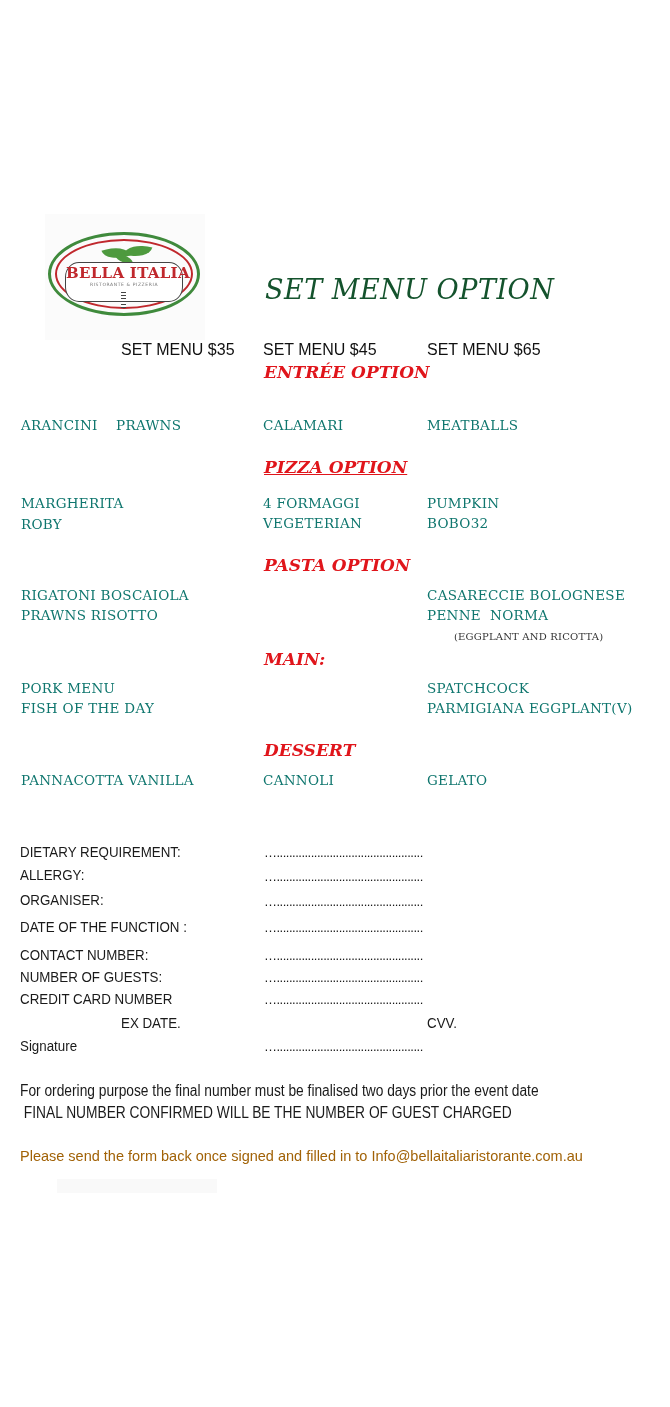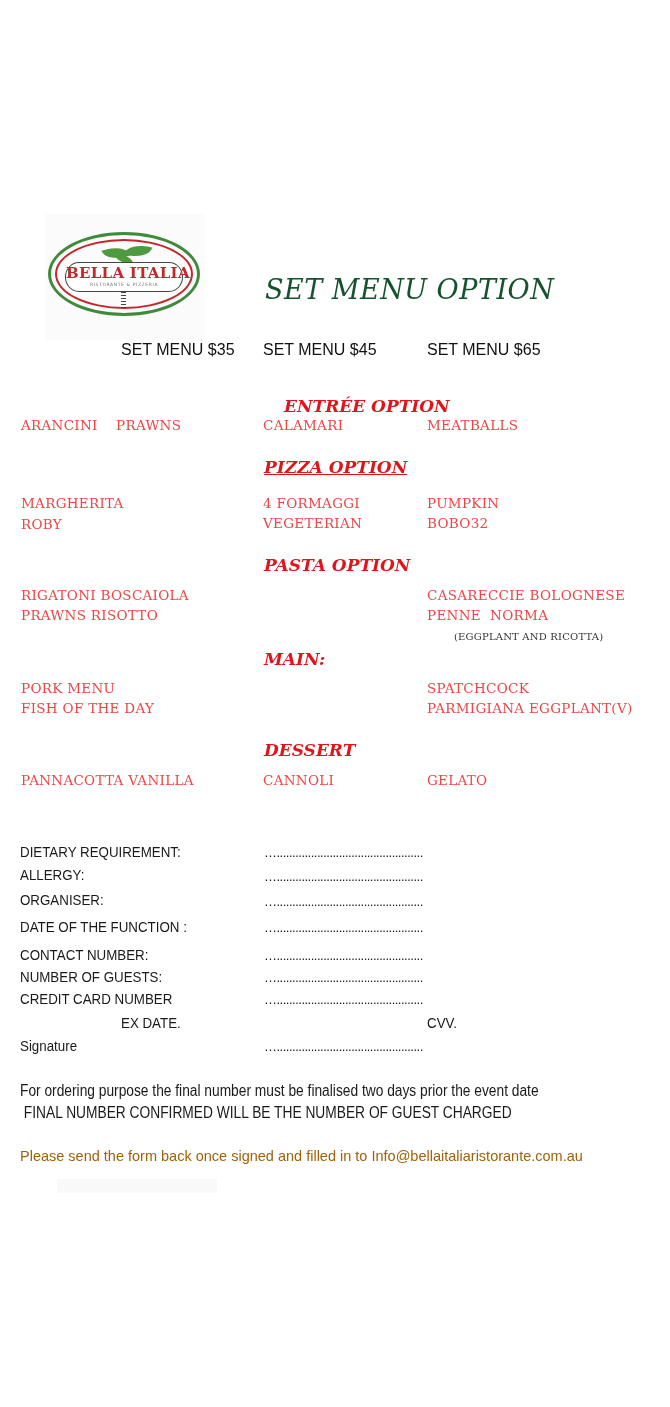--- a/index.html
+++ b/index.html
@@ -6,38 +6,38 @@
     body { width: 670px; height: 1407px; position: relative; overflow: hidden; color: #1a1a1a; }
     .abs { position: absolute; white-space: nowrap; }
 
     
     .logo-wrap { left: 45px; top: 214px; width: 160px; height: 126px; background: #fbfbfb; }
     .logo-oval { position: absolute; left: 3px; top: 18px; width: 152px; height: 84px; border-radius: 50%;
                  border: 3px solid #3f8a3c; box-sizing: border-box; }
     .logo-oval-inner { position: absolute; left: 4px; top: 4px; right: 4px; bottom: 4px; border-radius: 50%;
                  border: 2px solid #c0282d; }
     .logo-leaf { position: absolute; width: 26px; height: 14px; background: #4e9a3e; border-radius: 0 100% 0 100%; }
-    .logo-plate { position: absolute; left: 20px; top: 48px; width: 118px; height: 30px; border: 1.5px solid #444;
+    .logo-plate { position: absolute; left: 20px; top: 48px; width: 118px; height: 40px; border: 1.5px solid #444;
                   border-radius: 14px / 15px; background: #fff; box-sizing: border-box; }
     .logo-name { position: absolute; left: 0; right: 0; top: 1px; text-align: center; color: #c0282d;
                  font-family: "DejaVu Serif", serif; font-weight: bold; font-size: 15px; letter-spacing: 0.3px; }
     .logo-sub { position: absolute; left: 0; right: 0; top: 19px; text-align: center; color: #777;
                 font-family: "DejaVu Sans", sans-serif; font-size: 4.5px; letter-spacing: 0.6px; }
     .logo-screw { position: absolute; left: 76px; top: 78px; width: 5px; height: 16px;
                   background: repeating-linear-gradient(180deg, #444 0 1.5px, #fff 1.5px 3px); }
 
     
     .title { left: 265px; top: 274px; font-family: "DejaVu Serif", serif; font-style: italic; font-size: 27px;
              letter-spacing: 0.5px; color: #14532d; }
 
     .price { top: 341px; font-family: "Liberation Sans", sans-serif; font-size: 16px; color: #111; }
 
     .section-h { font-family: "DejaVu Serif", serif; font-style: italic; font-weight: bold; font-size: 17px; color: #e0151b; }
 
-    .item { font-family: "DejaVu Serif", serif; font-size: 13.5px; color: #ef4444; letter-spacing: 0.3px; }
+    .item { font-family: "DejaVu Serif", serif; font-size: 13.5px; color: #0f766e; letter-spacing: 0.3px; }
     .item-small { font-family: "DejaVu Serif", serif; font-size: 10px; color: #333; letter-spacing: 0.2px; }
 
     .form-label { font-family: "Liberation Sans", sans-serif; font-size: 15.5px; color: #1a1a1a; transform: scaleX(0.86); transform-origin: left center; }
     .dots { font-family: "Liberation Sans", sans-serif; font-size: 13px; color: #1a1a1a; letter-spacing: -0.5px; }
 
     .note { font-family: "Liberation Sans", sans-serif; font-size: 16px; color: #1a1a1a; transform: scaleX(0.86); transform-origin: left center; }
     .send { font-family: "Liberation Sans", sans-serif; font-size: 14.5px; color: #a16207; }
 
     .faint-box { left: 57px; top: 1179px; width: 160px; height: 14px; background: #f9f9f9; }
   </style>
@@ -57,21 +57,21 @@
   </div>
   <div class="logo-screw"></div>
 </div>
 
 <div class="abs title">SET MENU OPTION</div>
 
 <div class="abs price" style="left:121px;">SET MENU $35</div>
 <div class="abs price" style="left:263px;">SET MENU $45</div>
 <div class="abs price" style="left:427px;">SET MENU $65</div>
 
-<div class="abs section-h" style="left:264px;top:396px;margin-left:20px;">ENTRÉE OPTION</div>
+<div class="abs section-h" style="left:264px;top:362px;">ENTRÉE OPTION</div>
 <div class="abs item" style="left:21px;top:417px;white-space:pre;">ARANCINI    PRAWNS</div>
 <div class="abs item" style="left:263px;top:417px;">CALAMARI</div>
 <div class="abs item" style="left:427px;top:417px;">MEATBALLS</div>
 
 <div class="abs section-h" style="left:264px;top:457px;text-decoration:underline;">PIZZA OPTION</div>
 <div class="abs item" style="left:21px;top:495px;">MARGHERITA</div>
 <div class="abs item" style="left:263px;top:495px;">4 FORMAGGI</div>
 <div class="abs item" style="left:427px;top:495px;">PUMPKIN</div>
 <div class="abs item" style="left:21px;top:516px;">ROBY</div>
 <div class="abs item" style="left:263px;top:515px;">VEGETERIAN</div>

